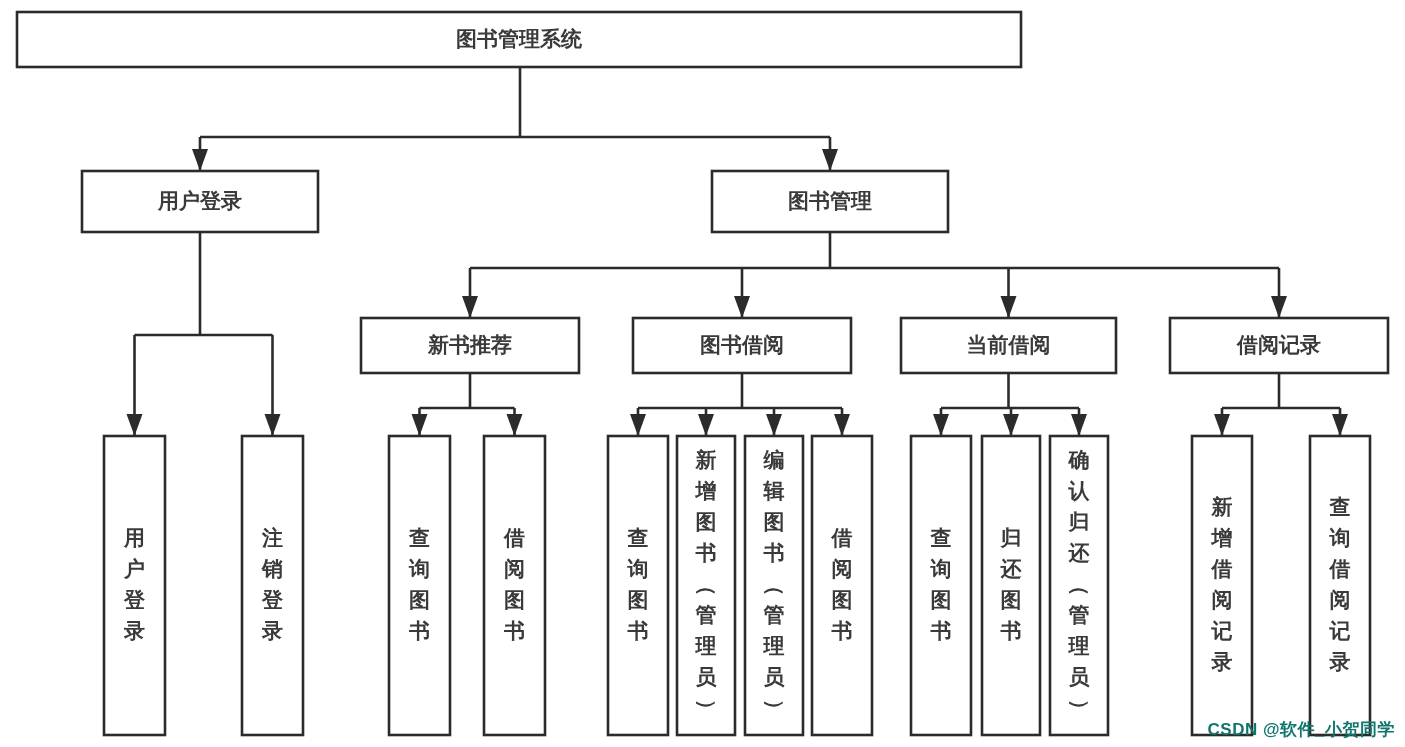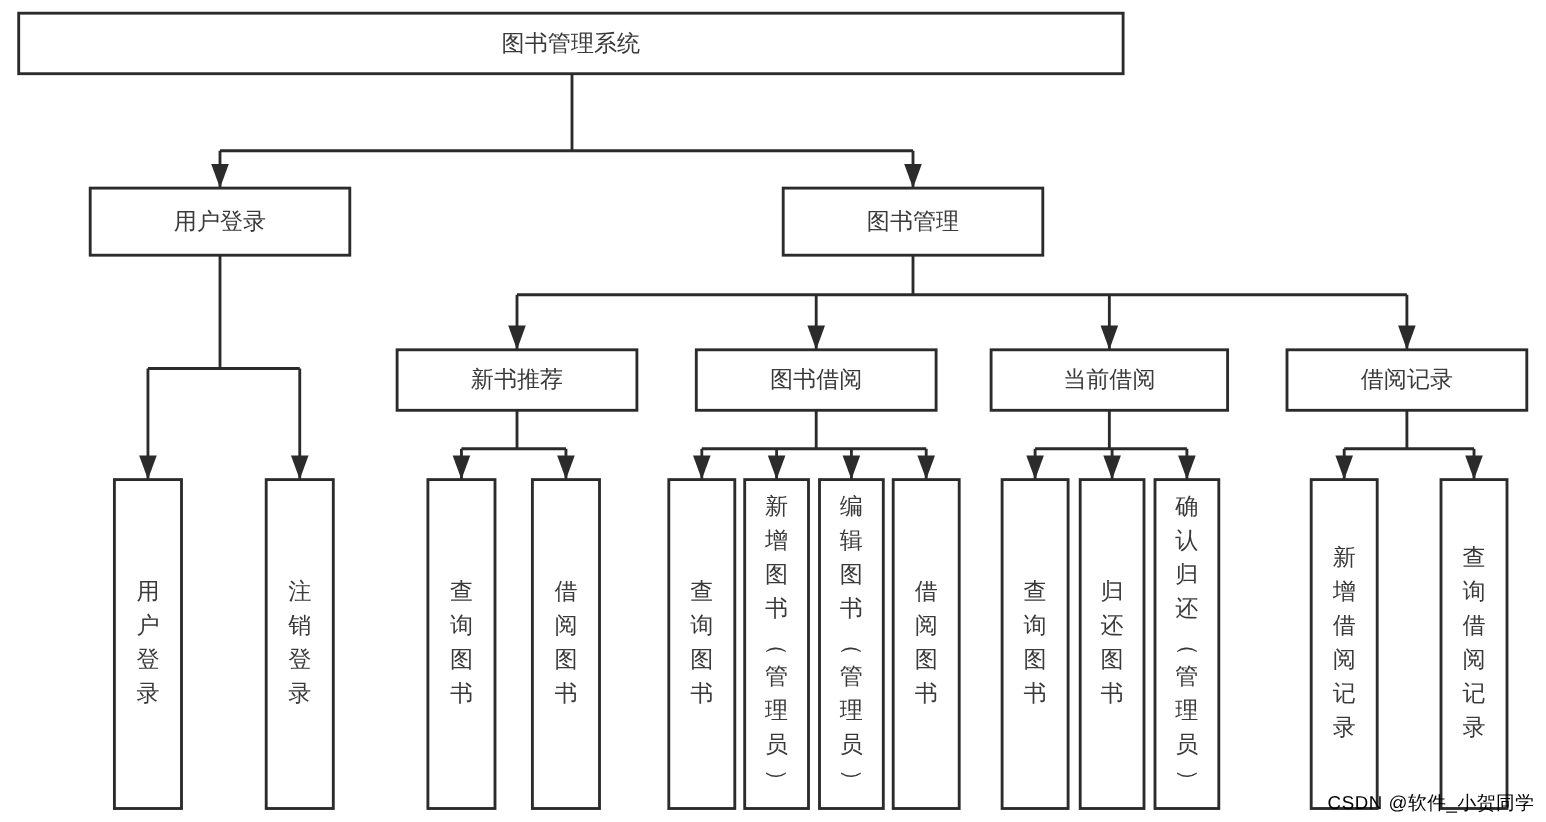--- a/index.html
+++ b/index.html
@@ -10,20 +10,21 @@
   }
   body {
     font-family: "Liberation Sans", "DejaVu Sans", sans-serif;
   }
   #diagram-root {
     position: relative;
     width: 1405px;
     height: 747px;
     background: #ffffff;
     overflow: hidden;
+    font-weight: bold;
   }
   svg.diagram-canvas {
     position: absolute;
     left: 0;
     top: 0;
     width: 1405px;
     height: 747px;
     display: block;
   }
   .node-box {
@@ -51,21 +52,21 @@
   .node-label-vertical {
     fill: #3a3a3a;
     font-family: "Liberation Sans", "DejaVu Sans", sans-serif;
     font-size: 21px;
     text-anchor: middle;
   }
   .watermark-text {
     position: absolute;
     right: 10px;
     bottom: 6px;
-    color: #000000;
+    color: #0f766e;
     font-size: 17px;
     font-family: "Liberation Sans", "DejaVu Sans", sans-serif;
     letter-spacing: 0.5px;
     white-space: nowrap;
     user-select: none;
   }
 </style>
 </head>
 <body>
 

